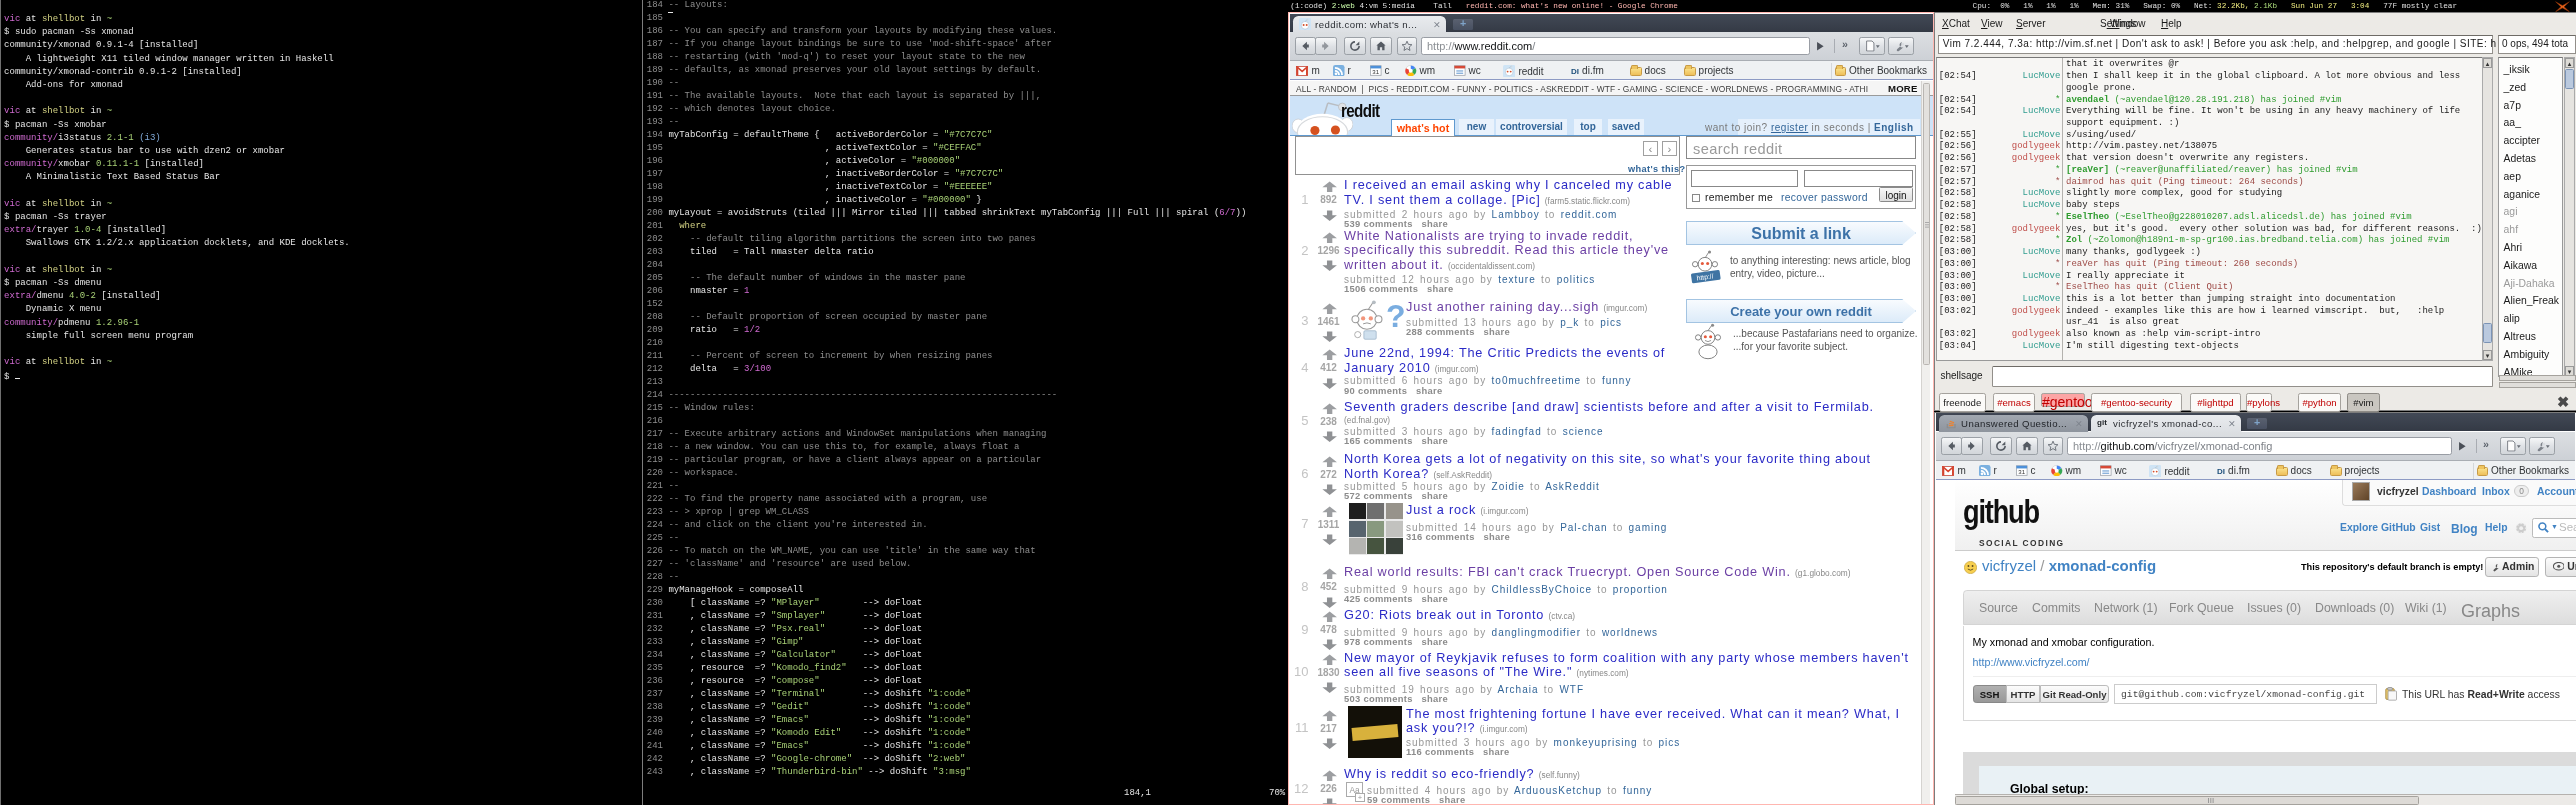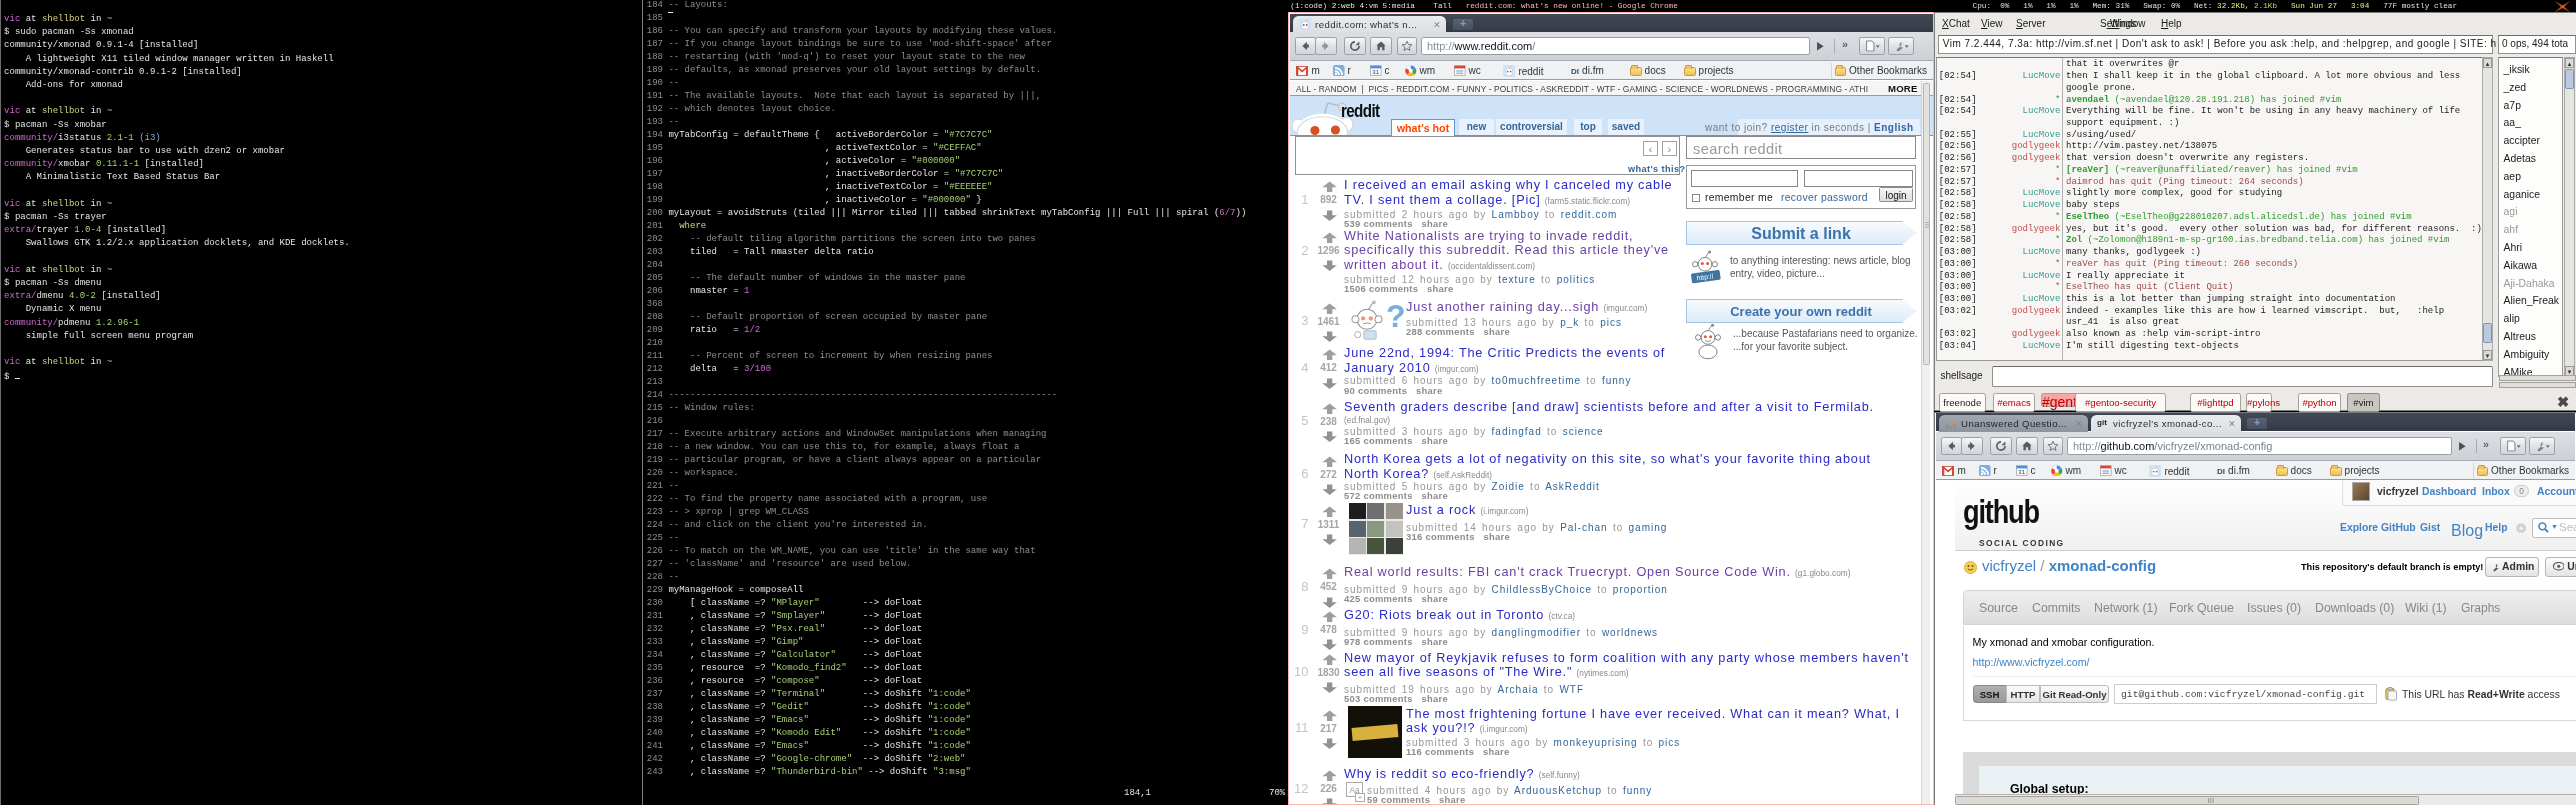--- a/index.html
+++ b/index.html
@@ -92,21 +92,21 @@
 <span class="tc">197</span> <span class="tw">                             , inactiveBorderColor = </span><span class="vs">"#7C7C7C"</span>
 <span class="tc">198</span> <span class="tw">                             , inactiveTextColor = </span><span class="vs">"#EEEEEE"</span>
 <span class="tc">199</span> <span class="tw">                             , inactiveColor = </span><span class="vs">"#000000"</span><span class="tw"> }</span>
 <span class="tc">200</span> <span class="tw">myLayout = avoidStruts (tiled ||| Mirror tiled ||| tabbed shrinkText myTabConfig ||| Full ||| spiral (</span><span class="vn">6/7</span><span class="tw">))</span>
 <span class="tc">201</span> <span class="tw">  </span><span class="vk">where</span>
 <span class="tc">202</span> <span class="tw">    </span><span class="tc">-- default tiling algorithm partitions the screen into two panes</span>
 <span class="tc">203</span> <span class="tw">    tiled   = Tall nmaster delta ratio</span>
 <span class="tc">204</span> 
 <span class="tc">205</span> <span class="tw">    </span><span class="tc">-- The default number of windows in the master pane</span>
 <span class="tc">206</span> <span class="tw">    nmaster = </span><span class="vn">1</span>
-<span class="tc">368</span> 
+<span class="tc">152</span> 
 <span class="tc">208</span> <span class="tw">    </span><span class="tc">-- Default proportion of screen occupied by master pane</span>
 <span class="tc">209</span> <span class="tw">    ratio   = </span><span class="vn">1/2</span>
 <span class="tc">210</span> 
 <span class="tc">211</span> <span class="tw">    </span><span class="tc">-- Percent of screen to increment by when resizing panes</span>
 <span class="tc">212</span> <span class="tw">    delta   = </span><span class="vn">3/100</span>
 <span class="tc">213</span> 
 <span class="tc">214</span> <span class="tc">------------------------------------------------------------------------</span>
 <span class="tc">215</span> <span class="tc">-- Window rules:</span>
 <span class="tc">216</span> 
 <span class="tc">217</span> <span class="tc">-- Execute arbitrary actions and WindowSet manipulations when managing</span>
@@ -607,21 +607,21 @@
       <div class="a" style="left:0px;bottom:0px;width:9.2px;height:10px;background:#dddbd6;border:0.8px solid #999;font-size:6.1px;text-align:center;line-height:9.2px;color:#333;">▼</div>
       <div class="a" style="left:0px;top:10.7px;width:9.2px;height:20px;background:#bac9de;border:0.8px solid #7b93b5;border-radius:1.5px;"></div>
     </div>
     <div class="a" style="left:5.4px;top:357px;font-size:10px;color:#1a1a1a;">shellsage</div>
     <div class="a" style="left:57px;top:353px;width:501px;height:21px;background:#fff;border:0.8px solid #928f8a;border-top-color:#6e6b66;border-radius:1.5px;"></div>
     <div class="a" style="left:564px;top:362px;width:77px;height:5.4px;background:#e0deda;border:0.8px solid #a5a29d;"></div>
     <div class="a" style="left:564px;top:369px;width:77px;height:5.4px;background:#e0deda;border:0.8px solid #a5a29d;"></div>
     <div class="a" style="left:3.8px;top:380px;width:47px;height:18.4px;background:#fbfaf8;border:0.8px solid #a5a29d;border-radius:2.3px;font-size:9.6px;color:#1a1a1a;text-align:center;line-height:17.6px;">freenode</div>
     <div class="a" style="left:58px;top:380px;width:42px;height:18.4px;background:#fbfaf8;border:0.8px solid #a5a29d;border-radius:2.3px;font-size:9.6px;color:#c00000;text-align:center;line-height:17.6px;">#emacs</div>
     <div class="a" style="left:106px;top:380px;width:44px;height:14px;background:#fca5a5;border:0.8px solid #a5a29d;border-radius:2.3px;font-size:14px;color:#c00000;text-align:center;line-height:17.6px;">#gentoo</div>
-    <div class="a" style="left:140px;top:380px;width:91px;height:18.4px;background:#fbfaf8;border:0.8px solid #a5a29d;border-radius:2.3px;font-size:9.6px;color:#c00000;text-align:center;line-height:17.6px;">#gentoo-security</div>
+    <div class="a" style="left:156px;top:380px;width:91px;height:18.4px;background:#fbfaf8;border:0.8px solid #a5a29d;border-radius:2.3px;font-size:9.6px;color:#c00000;text-align:center;line-height:17.6px;">#gentoo-security</div>
     <div class="a" style="left:255px;top:380px;width:51px;height:18.4px;background:#fbfaf8;border:0.8px solid #a5a29d;border-radius:2.3px;font-size:9.6px;color:#c00000;text-align:center;line-height:17.6px;">#lighttpd</div>
     <div class="a" style="left:311px;top:380px;width:26px;height:18.4px;background:#fbfaf8;border:0.8px solid #a5a29d;border-radius:2.3px;font-size:9.6px;color:#c00000;text-align:center;line-height:17.6px;">#pylons</div>
     <div class="a" style="left:363px;top:380px;width:43px;height:18.4px;background:#fbfaf8;border:0.8px solid #a5a29d;border-radius:2.3px;font-size:9.6px;color:#c00000;text-align:center;line-height:17.6px;">#python</div>
     <div class="a" style="left:412px;top:380px;width:33px;height:18.4px;background:#c9c6c0;border:0.8px solid #8e8b86;border-radius:2.3px;font-size:9.6px;color:#1a1a1a;text-align:center;line-height:17.6px;">#vim</div>
     <div class="a" style="left:622px;top:380px;font-size:14.6px;font-weight:bold;color:#4a4a4a;">✖</div>
   </div>
 <div class="a" style="left:1934px;top:412px;width:642px;height:393px;background:#fff;border:1.5px solid #7c7c7c;border-right:none;border-bottom:none;"></div>
 <div class="a" style="left:1934px;top:412px;width:642px;height:70px;"></div>
 <div class="a" style="left:1936px;top:413px;width:639px;height:18.4px;background:linear-gradient(#424956,#343a45);">
     <div class="a" style="left:3.1px;top:1.5px;width:149px;height:17px;background:linear-gradient(#a2a8b1,#8e949d);border-radius:5.4px 5.4px 0 0;box-shadow:0 0 0.8px #20242b;">
@@ -744,21 +744,21 @@
     <div class="a" style="left:397px;top:2.3px;width:18.4px;height:18.4px;background:linear-gradient(135deg,#9a7a5a,#604428);border:0.8px solid #aaa;"></div>
     <div class="a" style="left:422px;top:6.1px;font-size:10.4px;font-weight:bold;color:#333;">vicfryzel</div>
     <div class="a" style="left:467px;top:6.1px;font-size:10.4px;font-weight:bold;"><span style="color:#4183c4">Dashboard</span></div>
     <div class="a" style="left:527px;top:6.1px;font-size:10.4px;font-weight:bold;color:#4183c4;">Inbox</div>
     <div class="a" style="left:559px;top:5.4px;width:15.3px;height:11.5px;background:#eee;border:0.8px solid #ccc;border-radius:6.1px;font-size:8.4px;color:#888;text-align:center;line-height:10.7px;">0</div>
     <div class="a" style="left:582px;top:6.1px;font-size:10.4px;font-weight:bold;color:#4183c4;white-space:nowrap;">Account S</div>
     <div class="a" style="left:7.7px;top:12.3px;font-size:34px;font-weight:bold;color:#111;letter-spacing:-1.5px;transform:scaleX(0.8);transform-origin:left top;">github</div>
     <div class="a" style="left:24px;top:58px;font-size:8.4px;font-weight:bold;color:#333;letter-spacing:1.4px;">SOCIAL CODING</div>
     <div class="a" style="left:385px;top:42px;font-size:10.4px;font-weight:bold;color:#4183c4;">Explore GitHub</div>
     <div class="a" style="left:465px;top:42px;font-size:10.4px;font-weight:bold;color:#4183c4;">Gist</div>
-    <div class="a" style="left:496px;top:42px;font-size:16px;font-weight:normal;color:#4183c4;">Blog</div>
+    <div class="a" style="left:496px;top:42px;font-size:12px;font-weight:bold;color:#4183c4;">Blog</div>
     <div class="a" style="left:530px;top:42px;font-size:10.4px;font-weight:bold;color:#4183c4;">Help</div>
     <svg class="a" style="left:560px;top:42px;" width="12.3" height="12.3" viewBox="0 0 16 16">
       <circle cx="8" cy="8" r="6.5" fill="#ccc"></circle>
       <circle cx="8" cy="8" r="2.5" fill="#f0f0f0"></circle>
       <g stroke="#f0f0f0" stroke-width="1.6">
         <line x1="8" y1="0.5" x2="8" y2="3"></line>
         <line x1="8" y1="13" x2="8" y2="15.5"></line>
         <line x1="0.5" y1="8" x2="3" y2="8"></line>
         <line x1="13" y1="8" x2="15.5" y2="8"></line>
         <line x1="2.7" y1="2.7" x2="4.5" y2="4.5"></line>
@@ -790,21 +790,21 @@
         <circle cx="7.5" cy="5.5" r="2" fill="#555"></circle>
       </svg> Unwa</div>
     <div class="a" style="left:8.4px;top:110px;width:630px;height:35px;background:linear-gradient(#efefef,#ddd);border:0.8px solid #d4d4d4;border-radius:3.8px 3.8px 0 0;"></div>
     <div class="a" style="left:24px;top:121px;font-size:12.3px;color:#888;white-space:nowrap;">Source</div>
     <div class="a" style="left:77px;top:121px;font-size:12.3px;color:#888;white-space:nowrap;">Commits</div>
     <div class="a" style="left:139px;top:121px;font-size:12.3px;color:#888;white-space:nowrap;">Network (1)</div>
     <div class="a" style="left:214px;top:121px;font-size:12.3px;color:#888;white-space:nowrap;">Fork Queue</div>
     <div class="a" style="left:292px;top:121px;font-size:12.3px;color:#888;white-space:nowrap;">Issues (0)</div>
     <div class="a" style="left:360px;top:121px;font-size:12.3px;color:#888;white-space:nowrap;">Downloads (0)</div>
     <div class="a" style="left:450px;top:121px;font-size:12.3px;color:#888;white-space:nowrap;">Wiki (1)</div>
-    <div class="a" style="left:506px;top:121px;font-size:12px;color:#888;white-space:nowrap;">Graphs</div>
+    <div class="a" style="left:506px;top:121px;font-size:18px;color:#888;white-space:nowrap;">Graphs</div>
     <div class="a" style="left:8.4px;top:146px;width:630px;height:95px;background:#fff;border:0.8px solid #d8d8d8;border-top:none;"></div>
     <div class="a" style="left:17.6px;top:156px;font-size:10.7px;color:#000;">My xmonad and xmobar configuration.</div>
     <div class="a" style="left:17.6px;top:176px;font-size:10.7px;color:#4183c4;">http://www.vicfryzel.com/</div>
     <div class="a" style="left:17.6px;top:196px;width:612px;height:0.8px;background:#eee;"></div>
     <div class="a" style="left:17.6px;top:205px;width:34px;height:18.4px;background:linear-gradient(#b0b0b0,#989898);border:0.8px solid #888;border-radius:3.1px 0 0 3.1px;font-size:9.6px;font-weight:bold;color:#111;text-align:center;line-height:17.6px;">SSH</div>
     <div class="a" style="left:51px;top:205px;width:34px;height:18.4px;background:linear-gradient(#fcfcfc,#e4e4e4);border:0.8px solid #bbb;font-size:9.6px;font-weight:bold;color:#333;text-align:center;line-height:17.6px;">HTTP</div>
     <div class="a" style="left:85px;top:205px;width:69px;height:18.4px;background:linear-gradient(#fcfcfc,#e4e4e4);border:0.8px solid #bbb;border-radius:0 3.1px 3.1px 0;font-size:9.6px;font-weight:bold;color:#333;text-align:center;line-height:17.6px;">Git Read-Only</div>
     <div class="a" style="left:159px;top:204px;width:263px;height:20px;background:#fff;border:0.8px solid #ccc;"></div>
     <div class="a mono" style="left:166px;top:209px;font-size:9.7px;color:#444;">git@github.com:vicfryzel/xmonad-config.git</div>
     <svg class="a" style="left:430px;top:207px;" width="12.3" height="14" viewBox="0 0 16 18">

